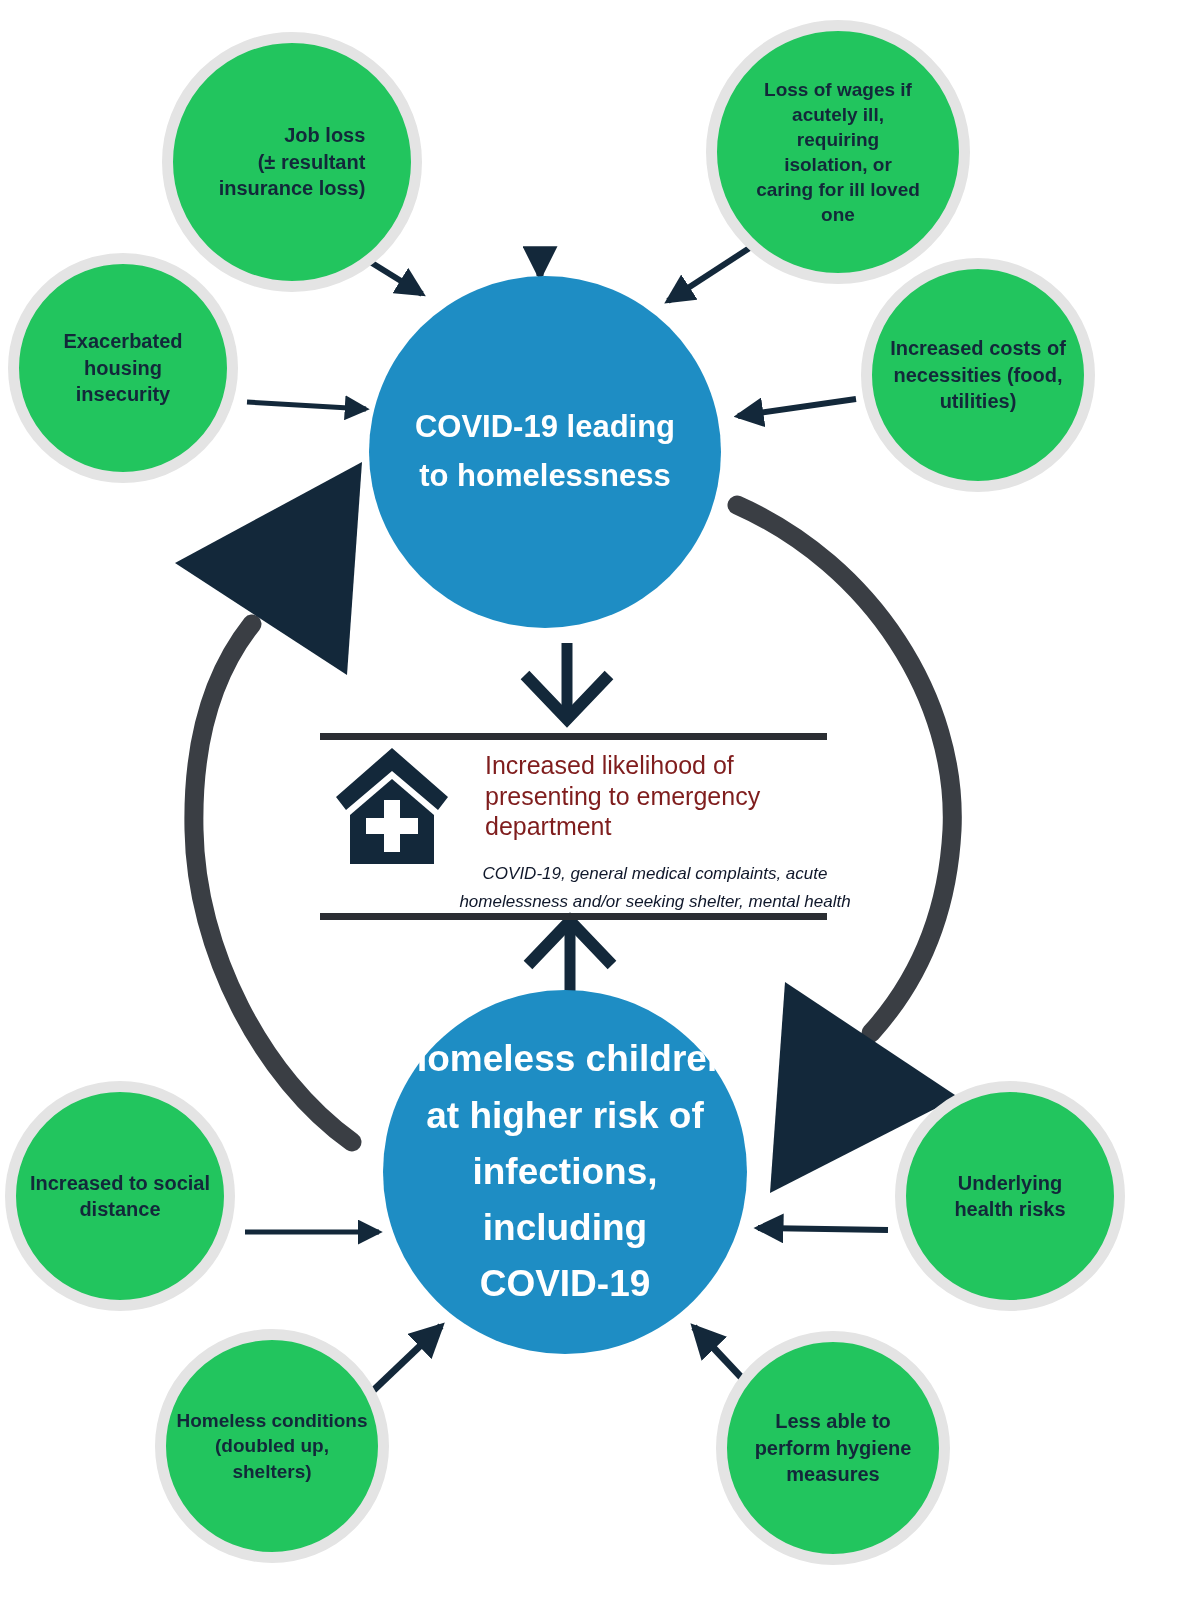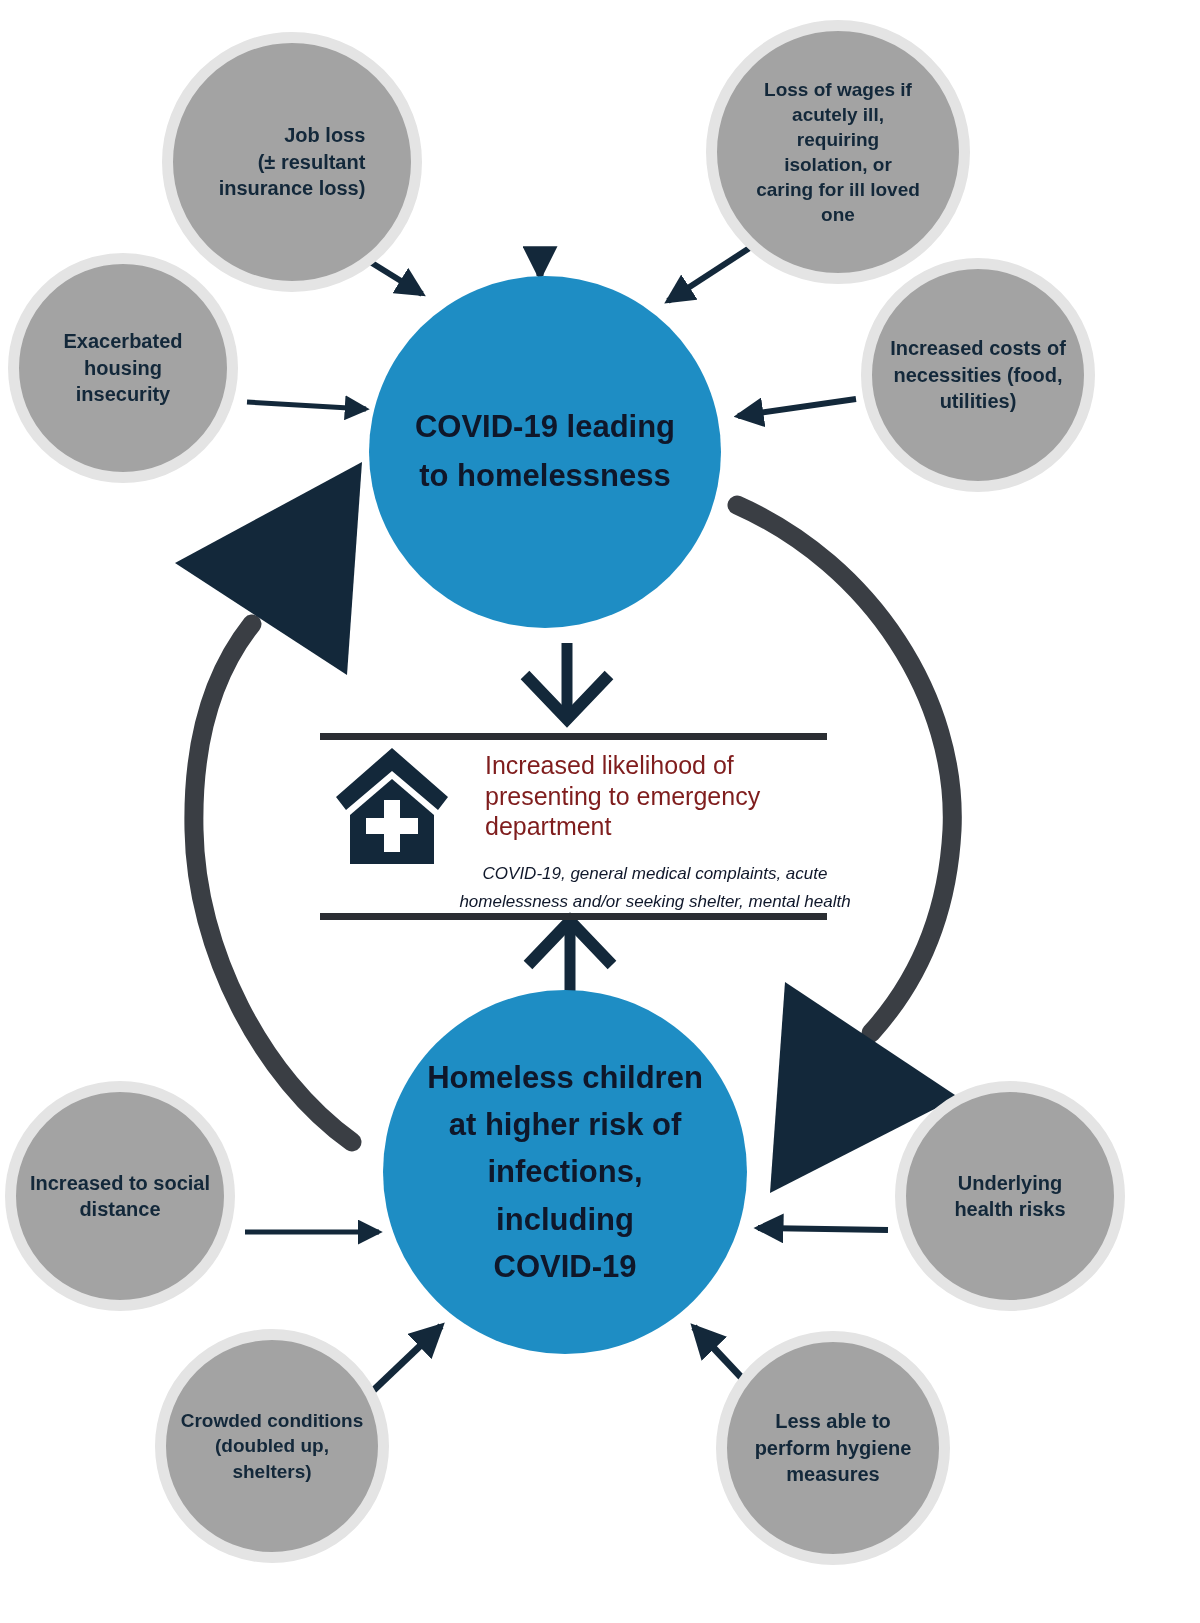--- a/index.html
+++ b/index.html
@@ -7,28 +7,28 @@
     position:relative;width:1200px;height:1623px;background:#ffffff;
     font-family:"Liberation Sans", sans-serif;overflow:hidden;
   }
   .stage svg.layer{position:absolute;left:0;top:0;}
   .node{
     position:absolute;border-radius:50%;box-sizing:border-box;
     display:flex;align-items:center;justify-content:center;text-align:center;
     font-weight:bold;white-space:pre-line;
   }
   .gray{
-    border:11px solid #e4e4e4;background:#a3a3a3;color:#13283a;
+    border:11px solid #e4e4e4;background:#22c55e;color:#13283a;
     font-size:20px;line-height:1.32;
   }
   .hub{
-    background:#1e8dc4;color:#0f172a;
+    background:#1e8dc4;color:#ffffff;
   }
   .hub-top{left:369px;top:276px;width:352px;height:352px;font-size:31px;line-height:1.58;}
-  .hub-bottom{left:383px;top:990px;width:364px;height:364px;font-size:31px;line-height:1.52;}
+  .hub-bottom{left:383px;top:990px;width:364px;height:364px;font-size:37px;line-height:1.52;}
   .n-job{left:162px;top:32px;width:260px;height:260px;text-align:right;}
   .n-med{left:440px;top:27px;width:230px;height:230px;}
   .n-wages{left:706px;top:20px;width:264px;height:264px;font-size:19px;}
   .n-housing{left:8px;top:253px;width:230px;height:230px;}
   .n-necess{left:861px;top:258px;width:234px;height:234px;}
   .n-inability{left:5px;top:1081px;width:230px;height:230px;}
   .n-crowded{left:155px;top:1329px;width:234px;height:234px;font-size:19px;}
   .n-hygiene{left:716px;top:1331px;width:234px;height:234px;}
   .n-underlying{left:895px;top:1081px;width:230px;height:230px;}
   .panel-heading{
@@ -110,21 +110,21 @@
   <div class="node gray n-necess">
     <span>Increased costs of
 necessities (food,
 utilities)</span>
   </div>
   <div class="node gray n-inability">
     <span>Increased to social
 distance</span>
   </div>
   <div class="node gray n-crowded">
-    <span>Crowded conditions
+    <span>Homeless conditions
 (doubled up,
 shelters)</span>
   </div>
   <div class="node gray n-underlying">
     <span>Underlying
 health risks</span>
   </div>
   <div class="node gray n-hygiene">
     <span>Less able to
 perform hygiene

